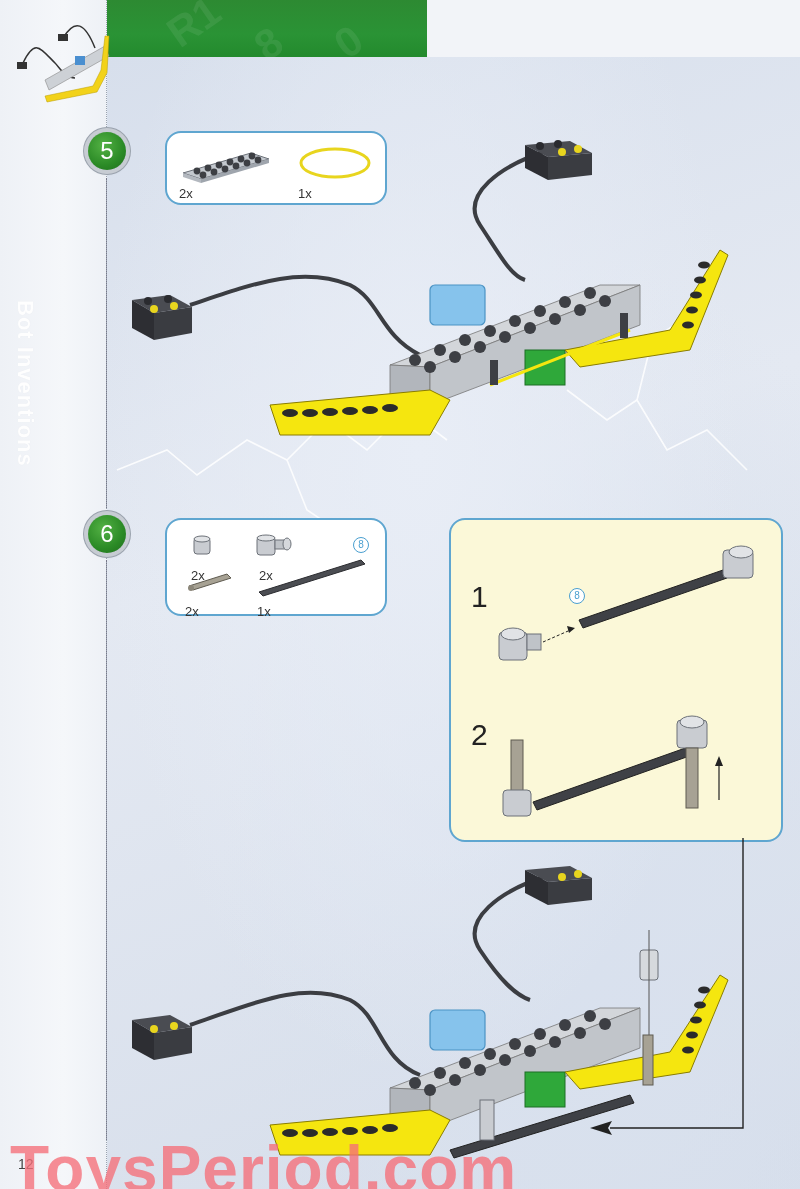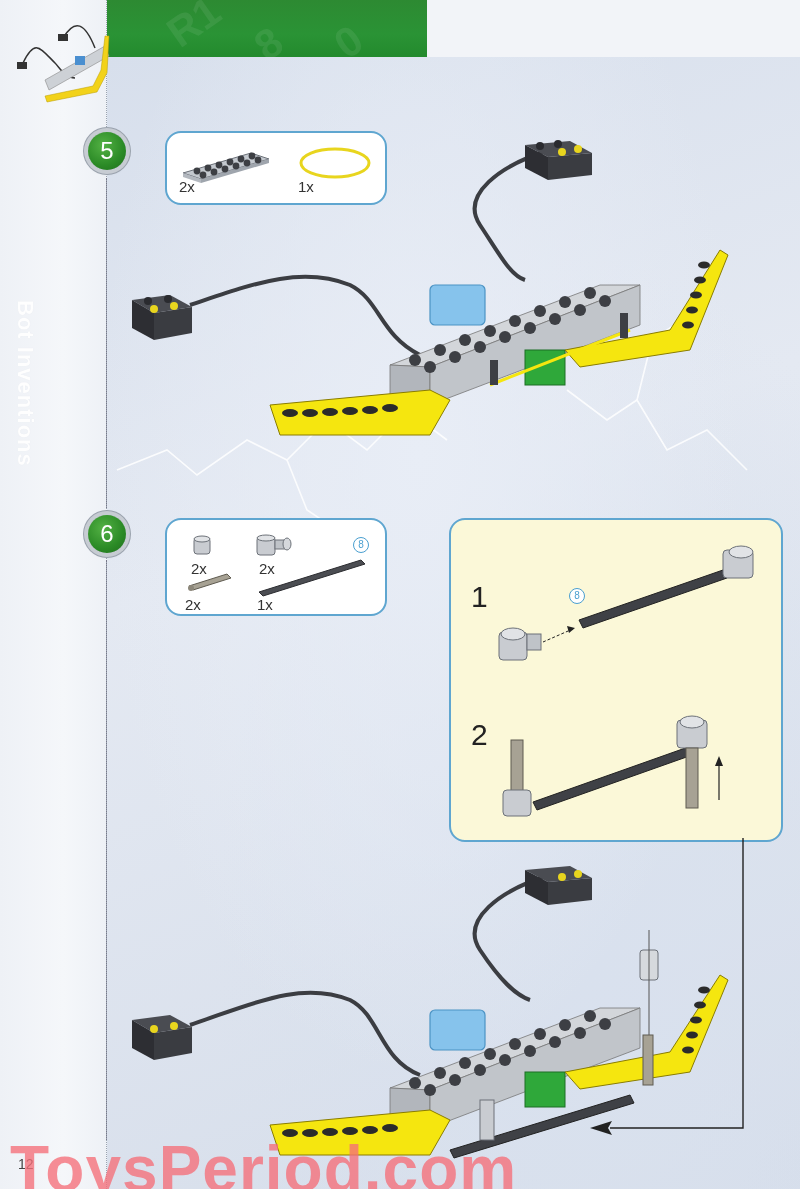--- a/index.html
+++ b/index.html
@@ -21,21 +21,21 @@
   .header-band { position:absolute; left:107px; top:0; width:320px; height:57px;
                  background:linear-gradient(180deg,#2d8a32 0%,#2a9335 60%,#238a2d 100%); overflow:hidden; }
   .header-band .ghost { position:absolute; color:rgba(255,255,255,0.08); font-size:42px; font-weight:bold; transform:rotate(-35deg); }
   .thumb { position:absolute; left:5px; top:8px; width:105px; height:90px; }
   .step-circle { position:absolute; width:38px; height:38px; border-radius:50%;
                  background:radial-gradient(circle at 40% 35%,#53b144 0%,#2b8a26 60%,#1e6d1b 100%);
                  box-shadow:0 0 0 4px #c7ccd3, 0 0 0 5px #9aa2ad, 0 2px 4px rgba(0,0,0,0.3);
                  color:#ffffff; font-size:24px; text-align:center; line-height:38px; }
   .step-line { position:absolute; left:106px; width:0; border-left:1px dotted #778; }
   .parts-box { position:absolute; background:#ffffff; border:2px solid #5fa6d0; border-radius:16px; }
-  .qty { position:absolute; font-size:15px; color:#333; }
+  .qty { position:absolute; font-size:13px; color:#333;margin-top:8px; }
   .sub-box { position:absolute; left:449px; top:518px; width:330px; height:320px;
              background:#fbf8d8; border:2px solid #5fa6d0; border-radius:16px; }
   .sub-num { position:absolute; font-size:30px; color:#222; }
   .page-num { position:absolute; left:18px; top:1148px; font-size:14px; color:#444;margin-top:8px; }
   .watermark { position:absolute; left:10px; top:1132px; font-size:64px; font-weight:bold;
                color:rgba(245,110,120,0.78); letter-spacing:1px; }
   svg { position:absolute; overflow:visible; }
 </style>
 </head>
 <body>

